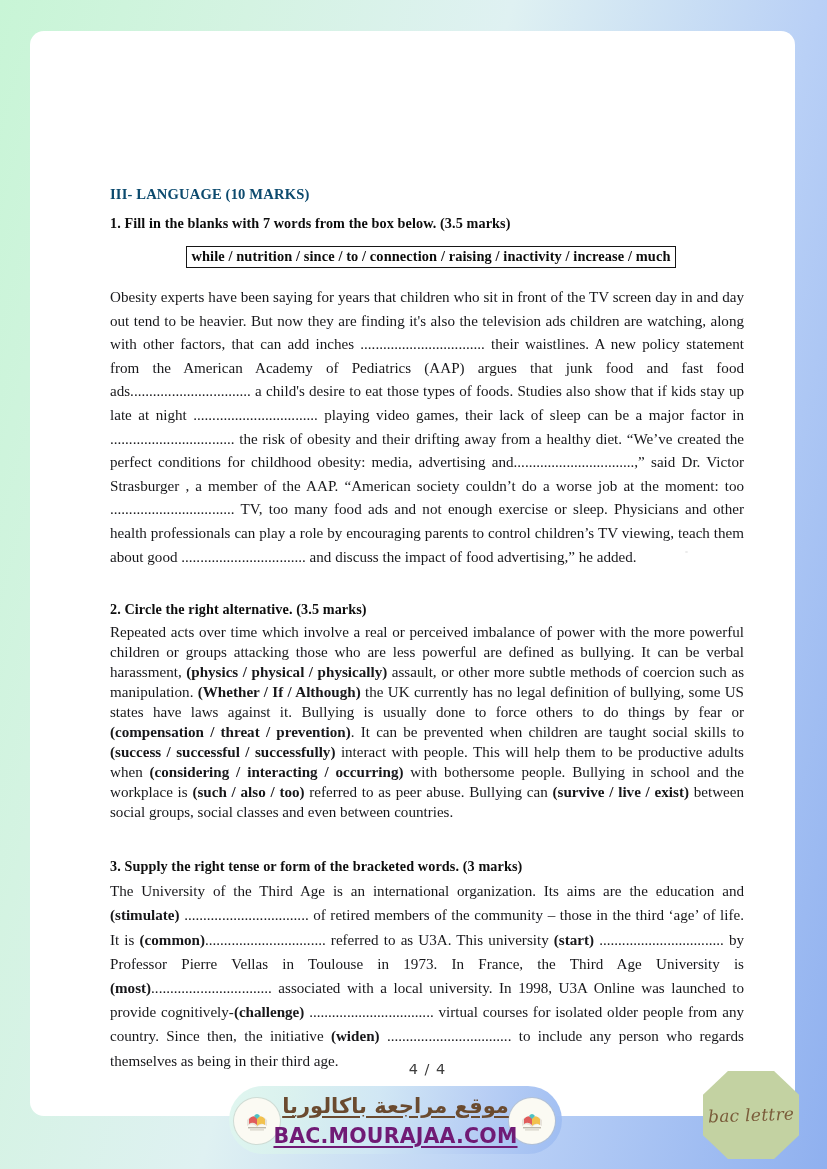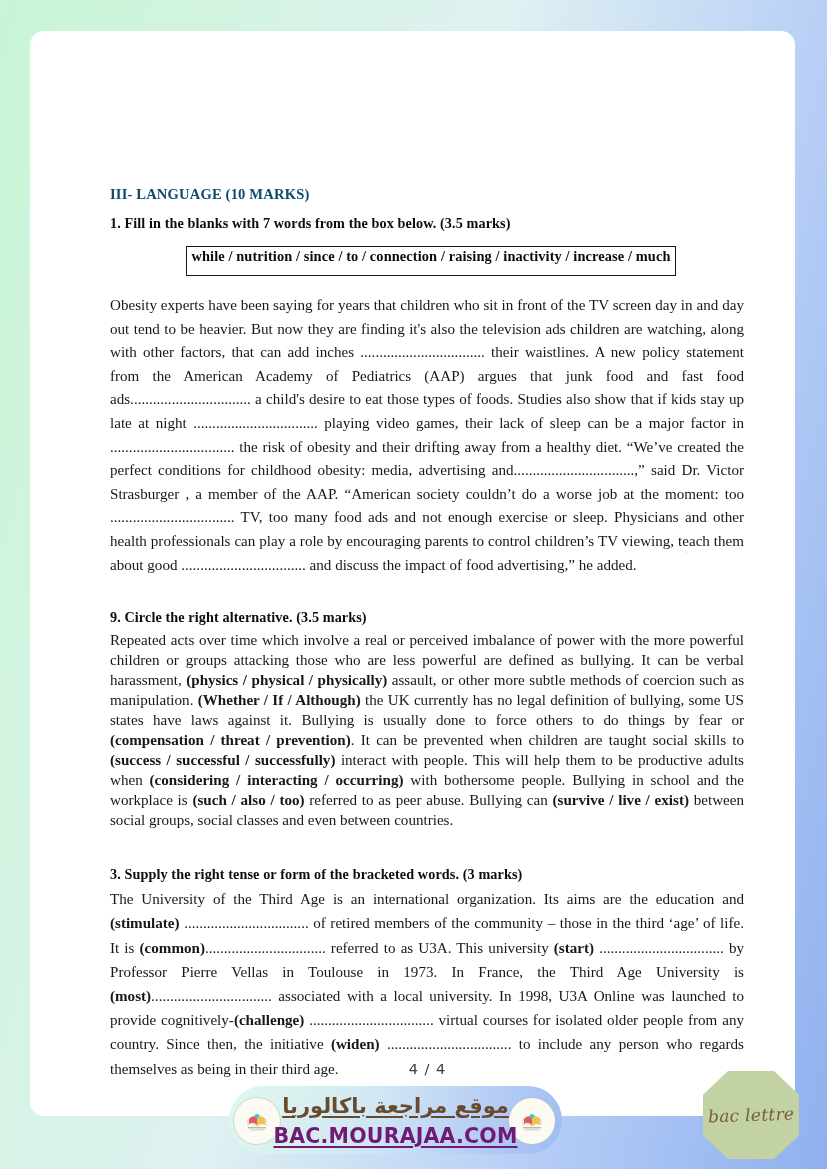--- a/index.html
+++ b/index.html
@@ -51,21 +51,21 @@
   }
   .task-title.tight { margin-bottom: 4px; }
 
   .wordbox-wrap {
     text-align: center;
     margin: 0 0 18px 0;
   }
   .wordbox {
     display: inline-block;
     border: 1.3px solid #161616;
-    padding: 1px 4px 10px 4px;
+    padding: 1px 4px 2px 4px;
     font-weight: bold;
     font-size: 14.4px;
     color: #0b0b0b;
     letter-spacing: .1px;
     white-space: nowrap;
   }
 
   p.para {
     margin: 0 8px 6px 0;
     text-align: justify;
@@ -196,21 +196,21 @@
     <h2 class="task-title">1. Fill in the blanks with 7 words from the box below. (3.5 marks)</h2>
 
     <div class="wordbox-wrap">
       <span class="wordbox">while / nutrition  / since / to / connection / raising /  inactivity / increase / much</span>
     </div>
 
     <p class="para s1">Obesity experts have been saying for years that children who sit in front of the TV screen day in and day out tend to be heavier. But now they are finding it's also the television ads children are watching, along with other factors, that can add inches ................................. their waistlines. A new policy statement from the American Academy of Pediatrics (AAP) argues that junk food and fast food ads................................ a child's desire to eat those types of foods. Studies also show that if kids stay up late at night ................................. playing video games, their lack of sleep can be a major factor in ................................. the risk of obesity and their drifting away from a  healthy diet. “We’ve created the perfect conditions for childhood obesity: media, advertising and................................,” said Dr. Victor Strasburger , a member of the AAP.  “American society couldn’t do a worse job at the moment: too ................................. TV,  too many food ads and not enough exercise or sleep. Physicians and other health professionals can play a role by encouraging parents to control children’s TV viewing, teach them about good ................................. and discuss the impact of food advertising,” he added.</p>
 
     <div class="block-gap-1"></div>
 
-    <h2 class="task-title tight">9. Circle the right alternative. (3.5 marks)</h2>
+    <h2 class="task-title tight">2. Circle the right alternative. (3.5 marks)</h2>
 
     <p class="para s2" id="task2-para"><span>Repeated acts over time which involve a real or perceived imbalance of power with the more powerful children or groups attacking those who are less powerful are defined as bullying.  It can be verbal harassment, </span><span class="b">(physics /  physical /  physically)</span><span> assault, or other more subtle methods of coercion such as manipulation. </span><span class="b">(Whether / If / Although)</span><span> the UK currently has no legal definition of bullying, some US states have laws against it. Bullying is usually done to force others to do things by fear or    </span><span class="b">(compensation / threat / prevention)</span><span>. It can be prevented when children are taught social skills to </span><span class="b">(success / successful / successfully)</span><span> interact with people. This will help them to be productive adults when   </span><span class="b">(considering / interacting / occurring)</span><span> with bothersome people. Bullying in school and the workplace is </span><span class="b">(such / also / too)</span><span> referred to as peer abuse. Bullying can </span><span class="b">(survive / live / exist)</span><span> between social groups, social classes and even between countries.</span></p>
 
     <div class="block-gap-2"></div>
 
     <h2 class="task-title tight">3. Supply the right tense or form of the bracketed words. (3 marks)</h2>
 
     <p class="para s3" id="task3-para"><span>The University of the Third Age is an international organization. Its aims are the education and </span><span class="b">(stimulate)</span><span> ................................. of retired members of the community – those in the third ‘age’ of life.  It  is   </span><span class="b">(common)</span><span>................................     referred    to    as    U3A.    This    university </span><span class="b">(start)</span><span> ................................. by Professor Pierre Vellas in Toulouse in 1973. In France, the Third Age University is </span><span class="b">(most)</span><span>................................ associated with a local university.  In 1998, U3A Online was launched to provide cognitively-</span><span class="b">(challenge)</span><span> ................................. virtual courses for isolated older people from any country. Since then, the initiative </span><span class="b">(widen)</span><span> ................................. to include any person who regards themselves as being in their third age.</span></p>
 
   </div>

